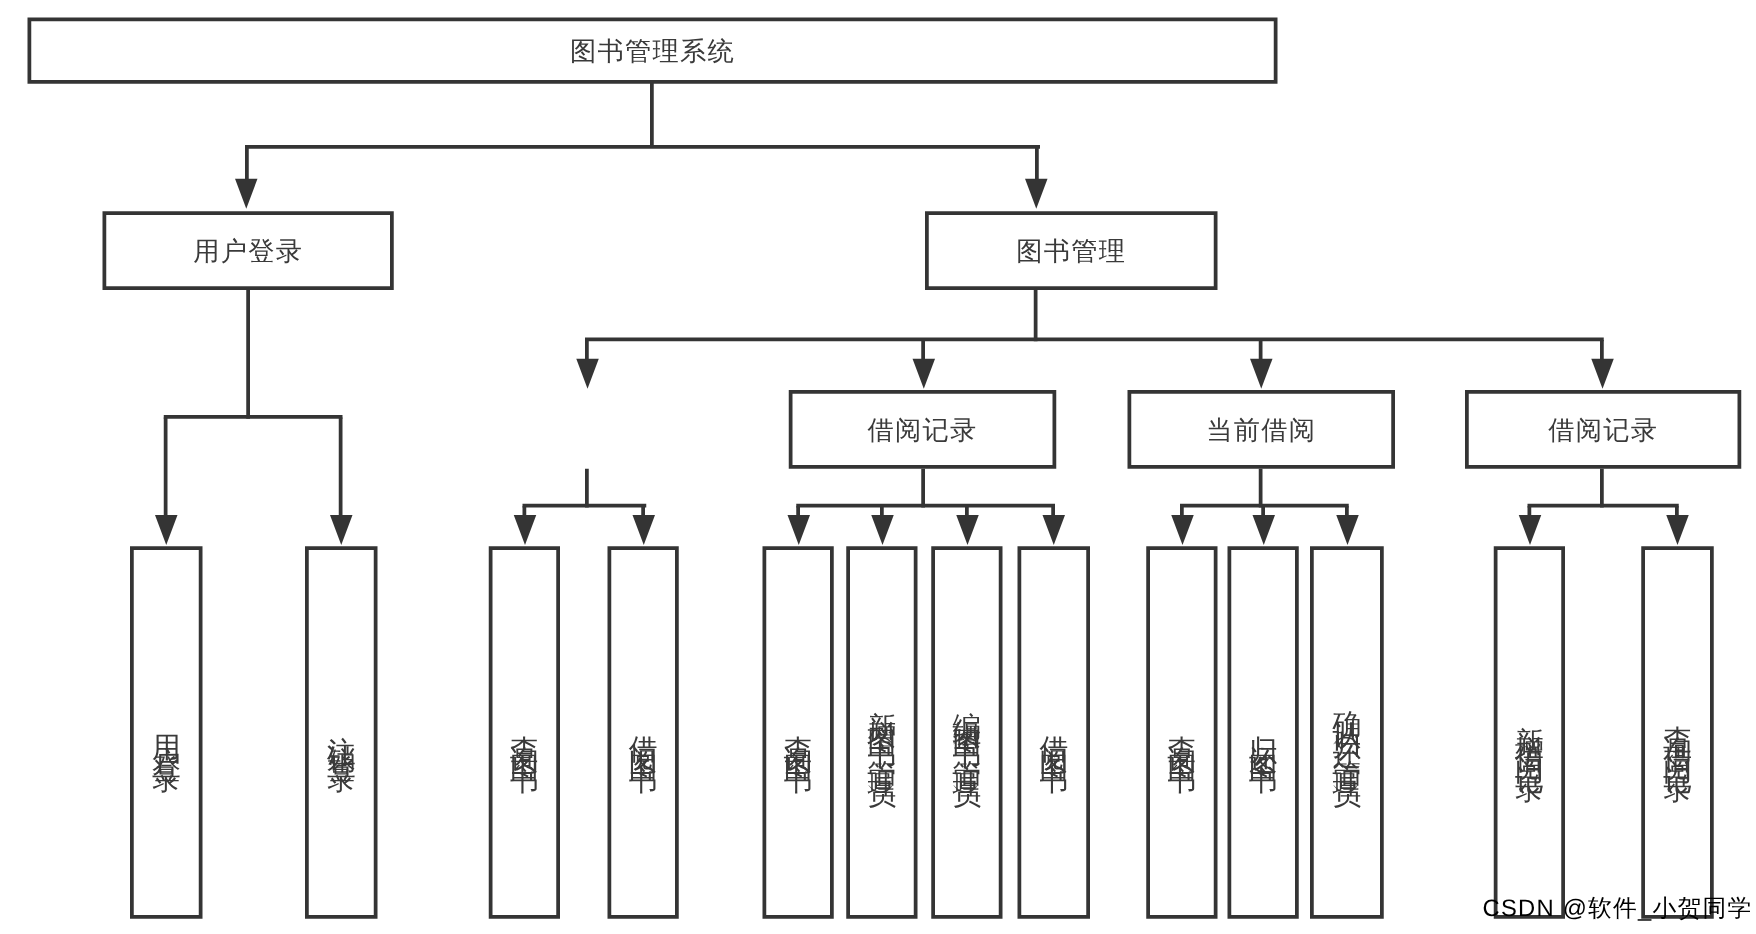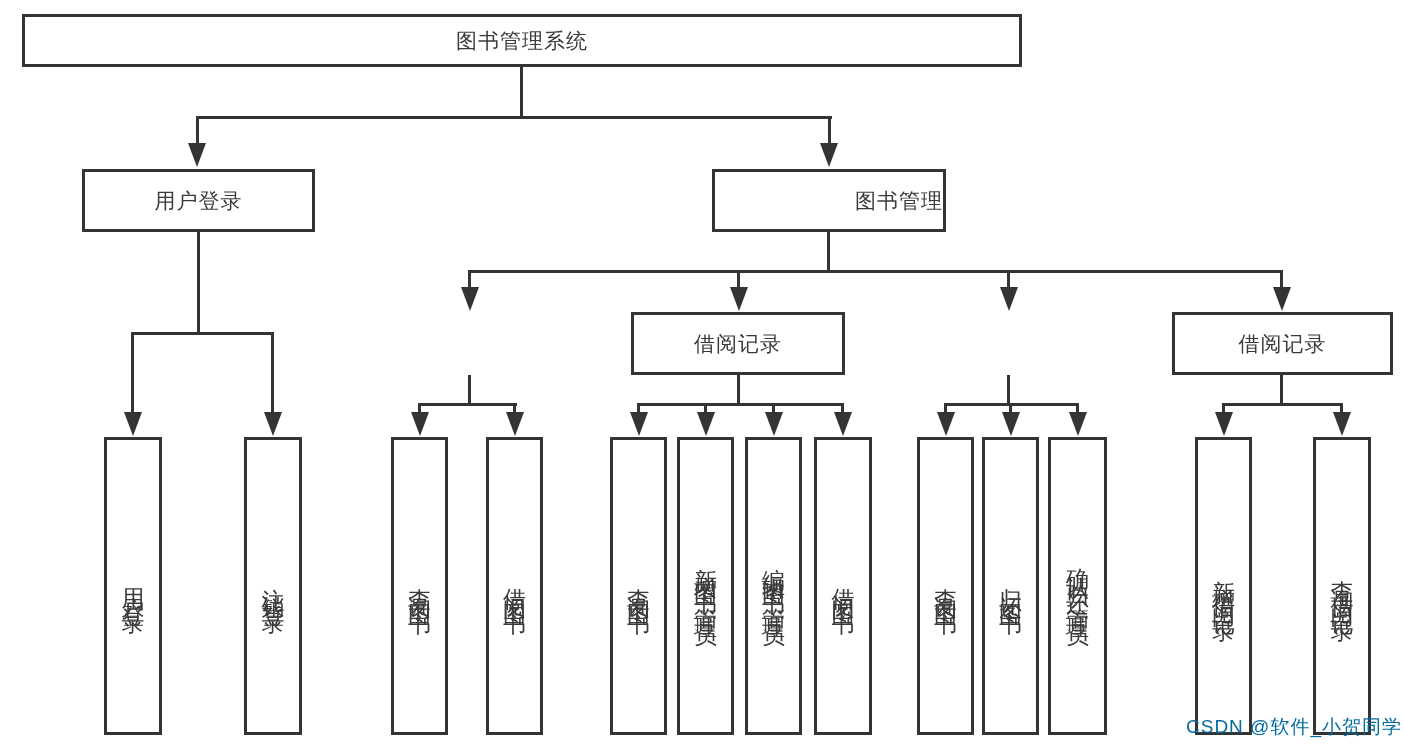--- a/index.html
+++ b/index.html
@@ -22,46 +22,49 @@
     font-size:23px;letter-spacing:8px;color:#3a3a3a;line-height:1;
   }
   .h{position:absolute;height:3px;background:#343434;}
   .v{position:absolute;width:3px;background:#343434;}
   .arrow{
     position:absolute;width:0;height:0;
     border-left:9px solid transparent;border-right:9px solid transparent;
     border-top:24px solid #343434;
   }
   #watermark{
-    position:absolute;left:1186px;top:714px;font-size:19px;color:#0369a1;
+    position:absolute;left:1186px;top:714px;font-size:19px;color:#000000;
     letter-spacing:1px;white-space:nowrap;
   }
 </style>
 </head>
 <body>
 
 <div id="stage">
 
   <div class="box" style="left:22px;top:14px;width:1000px;height:53px;">
     <span>图书管理系统</span>
   </div>
 
   <div class="box" style="left:82px;top:169px;width:233px;height:63px;">
     <span>用户登录</span>
   </div>
 
-  <div class="box" style="left:712px;top:169px;width:234px;height:63px;justify-content:flex-end;">
+  <div class="box" style="left:740px;top:169px;width:234px;height:63px;">
     <span>图书管理</span>
   </div>
 
 
   <div class="box" style="left:631px;top:312px;width:214px;height:63px;">
     <span>借阅记录</span>
   </div>
 
+  <div class="box" style="left:902px;top:312px;width:214px;height:63px;">
+    <span>当前借阅</span>
+  </div>
 
   <div class="box" style="left:1172px;top:312px;width:221px;height:63px;">
     <span>借阅记录</span>
   </div>
 
   <div class="leaf" style="left:104px;width:58px;">
     <span class="vtext">用户登录</span>
   </div>
   <div class="leaf" style="left:244px;width:58px;">
     <span class="vtext">注销登录</span>

